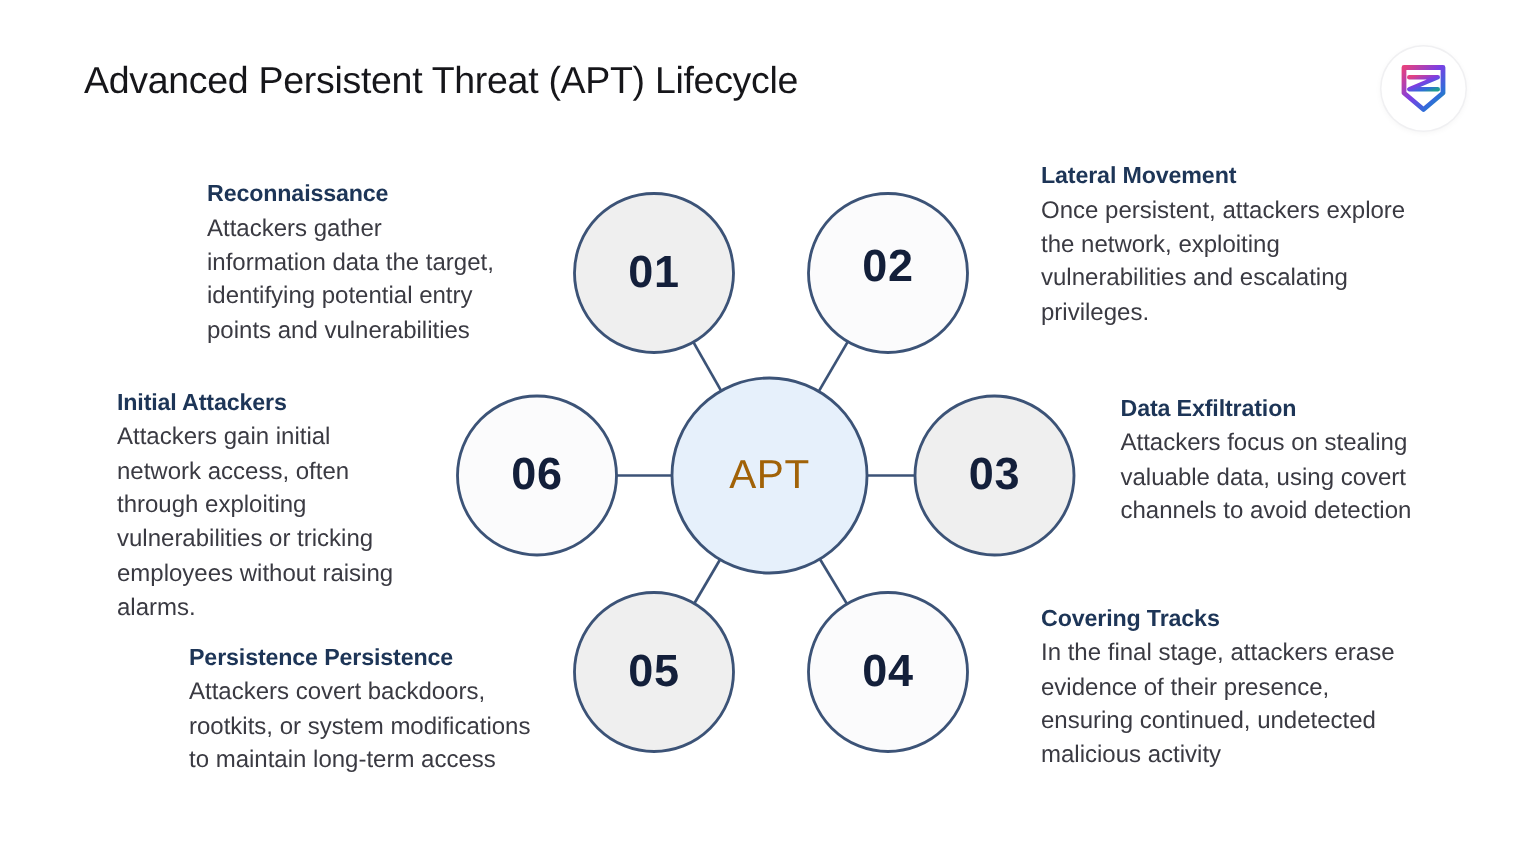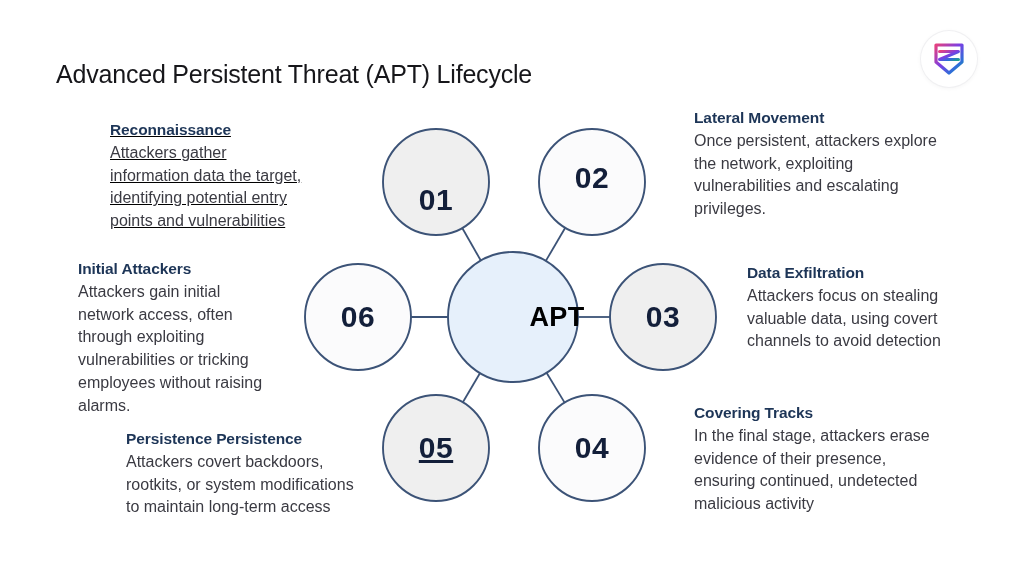--- a/index.html
+++ b/index.html
@@ -22,21 +22,20 @@
   
   #page-title {
     position: absolute;
     left: 56px;
     top: 40px;
     font-size: 25px;
     font-weight: 500;
     color: #16161a;
     letter-spacing: -0.2px;
     white-space: nowrap;
-    margin-top: 20px;
   }
 
   
   #brand-logo {
     position: absolute;
     left: 921px;
     top: 31px;
     width: 56px;
     height: 56px;
     border-radius: 50%;
@@ -65,44 +64,43 @@
     font-weight: bold;
     color: #131f3a;
     letter-spacing: 0.5px;
     pointer-events: none;
   }
 
   #hub-label {
     position: absolute;
     transform: translate(-50%, -50%);
     font-size: 27px;
-    font-weight: 700;
-    color: #000000;
+    font-weight: 400;
+    color: #a16207;
     letter-spacing: 0.4px;
     pointer-events: none;
-    margin-left: 44px;
   }
 
   
   .callout { position: absolute; }
   .callout-title {
     font-size: 15.5px;
     font-weight: bold;
     color: #1d3557;
     letter-spacing: -0.1px;
     margin-bottom: 3px;
     white-space: nowrap;
   }
   .callout-body {
     font-size: 16px;
     line-height: 1.42;
     color: #3a3a42;
   }
 
-  .c-recon        { left: 110px; top: 121px; width: 200px; text-decoration: underline; }
+  .c-recon        { left: 138px; top: 121px; width: 200px; }
   .c-initial      { left: 78px;  top: 260px; width: 196px; }
   .c-persistence  { left: 126px; top: 430px; width: 240px; }
   .c-lateral      { left: 694px; top: 109px; width: 244px; }
   .c-exfil        { left: 747px; top: 264px; width: 200px; }
   .c-covering     { left: 694px; top: 404px; width: 240px; }
 </style>
 </head>
 <body>
 
 <div id="canvas">
@@ -140,25 +138,25 @@
         <circle cx="436" cy="182" r="53" fill="#efefef" stroke="#3c5377" stroke-width="1.9"></circle>
         <circle cx="592" cy="182" r="53" fill="#fbfbfc" stroke="#3c5377" stroke-width="1.9"></circle>
         <circle cx="663" cy="317" r="53" fill="#efefef" stroke="#3c5377" stroke-width="1.9"></circle>
         <circle cx="592" cy="448" r="53" fill="#fbfbfc" stroke="#3c5377" stroke-width="1.9"></circle>
         <circle cx="436" cy="448" r="53" fill="#efefef" stroke="#3c5377" stroke-width="1.9"></circle>
         <circle cx="358" cy="317" r="53" fill="#fbfbfc" stroke="#3c5377" stroke-width="1.9"></circle>
       </g>
   </svg>
 
   <div id="node-labels">
-      <div class="node-number" style="left: 436px; top: 182px; margin-top: 18px;">01</div>
+      <div class="node-number" style="left: 436px; top: 182px;">01</div>
       <div class="node-number" style="left: 592px; top: 178px;">02</div>
       <div class="node-number" style="left: 663px; top: 317px;">03</div>
       <div class="node-number" style="left: 592px; top: 448px;">04</div>
-      <div class="node-number" style="left: 436px; top: 448px; text-decoration: underline;">05</div>
+      <div class="node-number" style="left: 436px; top: 448px;">05</div>
       <div class="node-number" style="left: 358px; top: 317px;">06</div>
     </div>
 
   <div id="hub-label" style="left: 513px; top: 317px;">APT</div>
 
   <div class="callout c-recon">
     <div class="callout-title">Reconnaissance</div>
     <div class="callout-body">Attackers gather information data the target, identifying potential entry points and vulnerabilities</div>
   </div>
 

